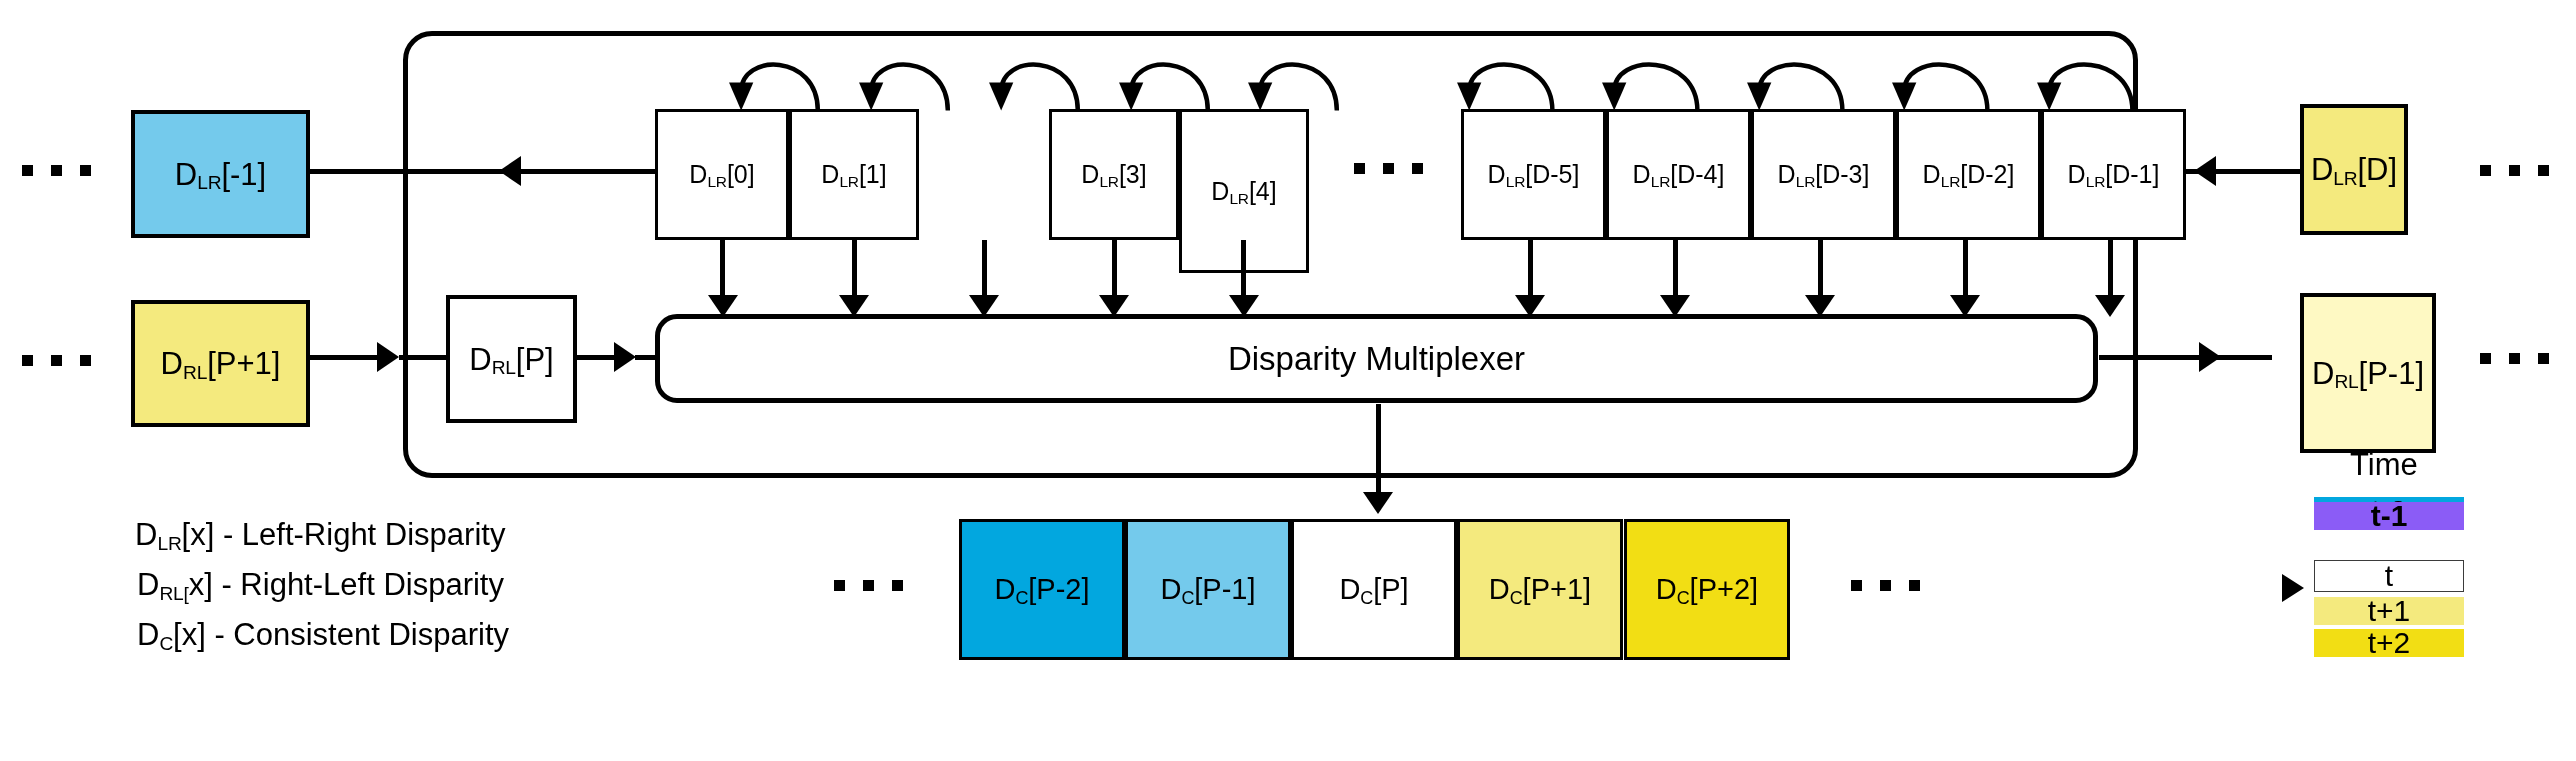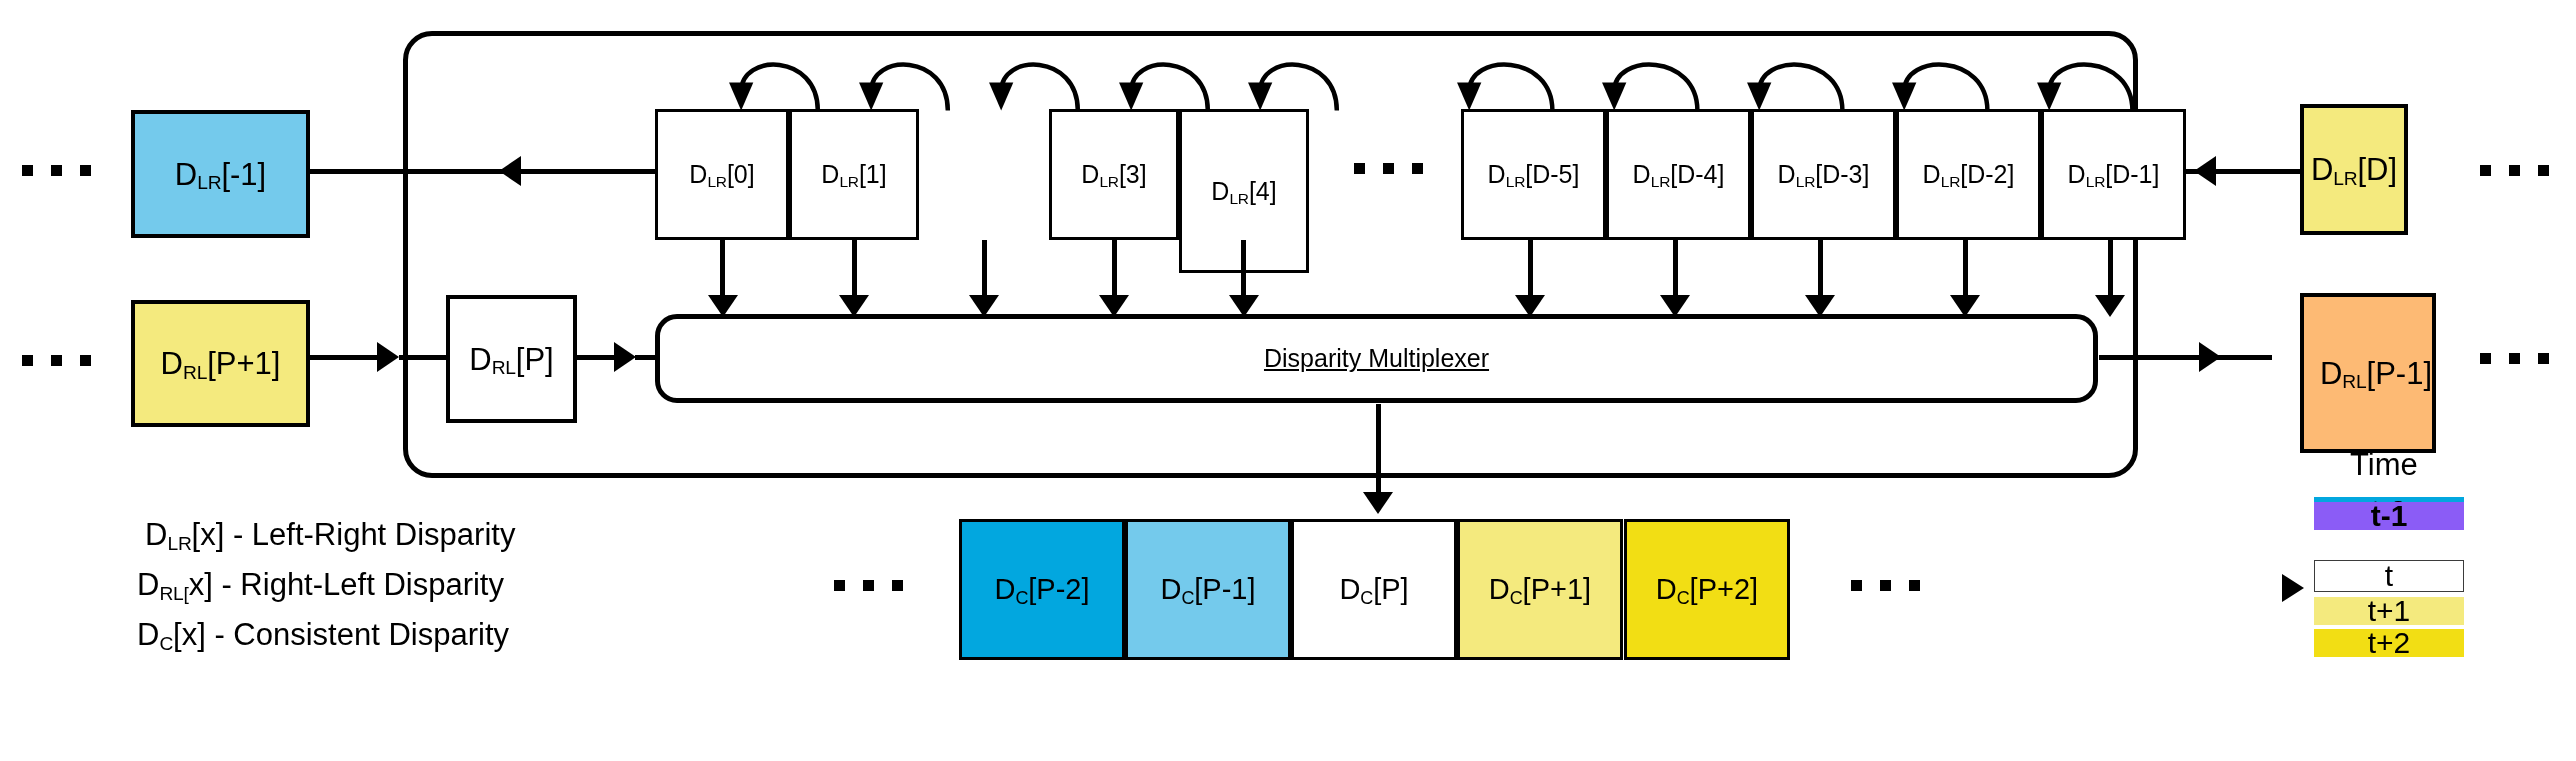--- a/index.html
+++ b/index.html
@@ -77,22 +77,21 @@
   
   #mux{
     position:absolute;
     left:655px;top:314px;
     width:1443px;height:89px;
     box-sizing:border-box;
     border:5.1px solid #000;
     border-radius:22px;
     background:#fff;
     display:flex;align-items:center;justify-content:center;
-    font-size:25px;
-    text-decoration:underline;
+    font-size:33px;
   }
 
   
   .hline{position:absolute;height:4.5px;background:#000;}
   .vline{position:absolute;width:4.5px;background:#000;}
   .arrL{
     position:absolute;width:0;height:0;
     border-top:15.3px solid transparent;
     border-bottom:15.3px solid transparent;
     border-right:22px solid #000;
@@ -295,21 +294,21 @@
   <div class="hline" style="left:577px;top:355px;width:40px;"></div>
   <div class="arrR" style="left:614px;top:342px;"></div>
   <div class="hline" style="left:635px;top:355px;width:25.6px;"></div>
 
   <div id="mux">
     <span>Disparity Multiplexer</span>
   </div>
 
   <div class="hline" style="left:2099px;top:355px;width:173px;"></div>
   <div class="arrR" style="left:2199px;top:342px;"></div>
-  <div class="box" style="left:2300px;top:293px;width:136px;height:160px;background:#fdba74;justify-content:flex-end;">
+  <div class="box" style="left:2300px;top:293px;width:136px;height:160px;background:#fef9c3;">
     <span class="lbl">D<sub>RL</sub>[P-1]</span>
   </div>
   <div class="dots" style="left:2480px;top:353px;">
     <i></i>
       <i></i>
       <i></i>
   </div>
 
   <div class="vline" style="left:1376px;top:404px;height:99px;"></div>
   <div class="arrD" style="left:1363px;top:492px;"></div>
@@ -333,21 +332,21 @@
   </div>
   <div class="cbox" style="left:1624px;top:519px;width:166px;height:141px;background:#F2DE14;">
     <span class="lbl">D<sub>C</sub>[P+2]</span>
   </div>
   <div class="dots" style="left:1851px;top:580px;">
     <i></i>
       <i></i>
       <i></i>
   </div>
 
-  <div class="legend-line" style="left:145px;top:519px;">
+  <div class="legend-line" style="left:135px;top:519px;">
     <span class="lbl">D<sub>LR</sub>[x] - Left-Right Disparity</span>
   </div>
   <div class="legend-line" style="left:137px;top:569px;">
     <span class="lbl">D<sub>RL[</sub>x] - Right-Left Disparity</span>
   </div>
   <div class="legend-line" style="left:137px;top:619px;">
     <span class="lbl">D<sub>C</sub>[x] - Consistent Disparity</span>
   </div>
 
   <div id="timeTitle">Time</div>

